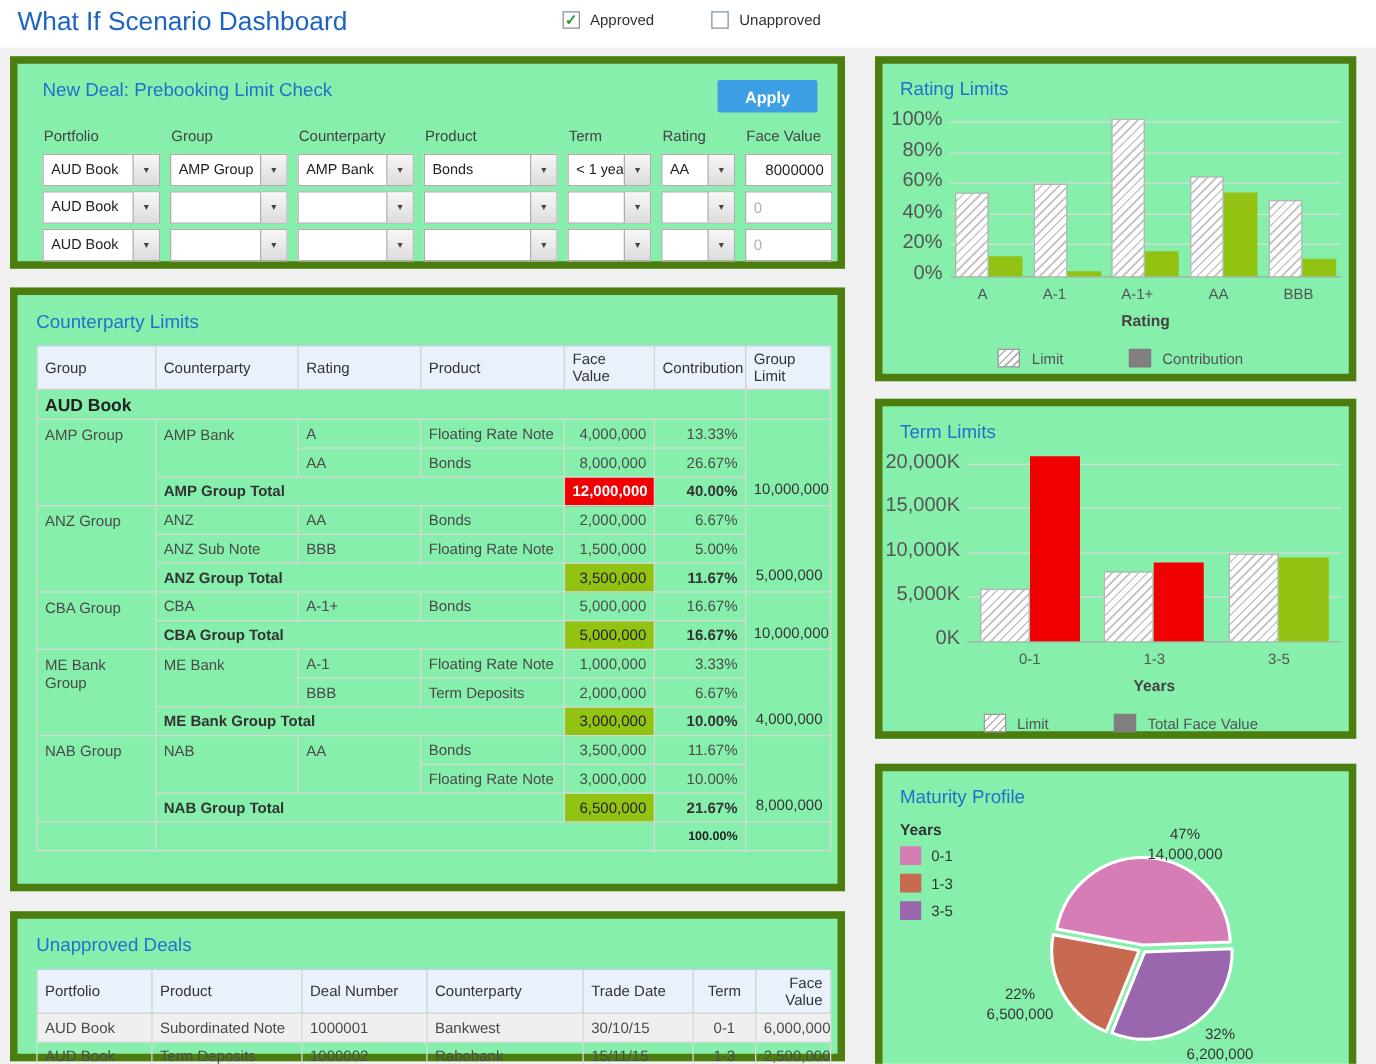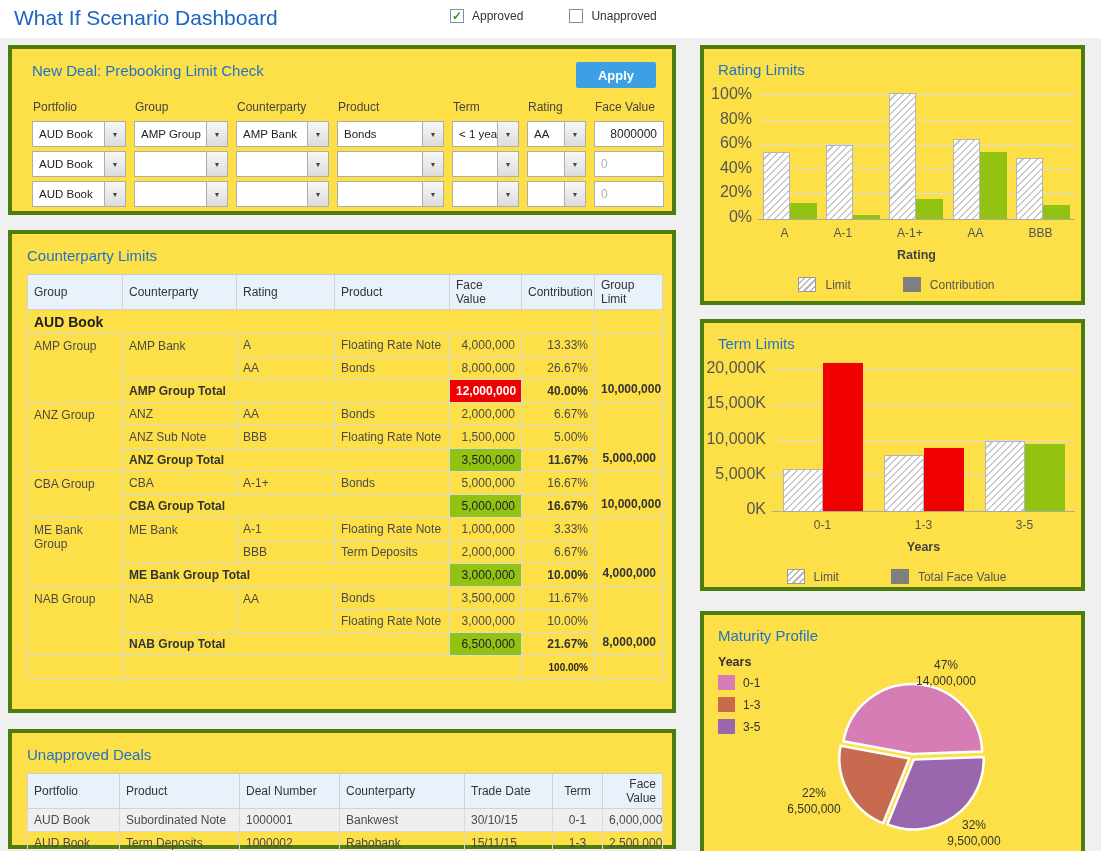--- a/index.html
+++ b/index.html
@@ -12,21 +12,21 @@
   .filters { position:absolute; left:450px; top:9px; display:flex; gap:46px; }
   .filter { display:flex; align-items:center; gap:8px; cursor:pointer; }
   .cb { width:14px; height:14px; background:#fff; border:1px solid #7f93a6; display:flex; align-items:center; justify-content:center; }
   .cb .check { color:#1f9b1f; font-size:12px; font-weight:700; line-height:12px; }
   .cb-label { color:#333; font-size:12px; }
 
   
   .columns { display:flex; padding:7px 8px 0 8px; gap:24px; align-items:flex-start; }
   .left-col { width:668px; }
   .right-col { width:385px; }
-  .panel { background:#fde047; border:4px solid #4d7c0f; }
+  .panel { background:#86efac; border:6px solid #4d7c0f; }
   .panel-title { color:#2272cc; font-size:15px; font-weight:400; }
 
   
   .newdeal { height:170px; padding:13px 16px 0 20px; margin-bottom:15px; position:relative; }
   .panel-head { display:flex; justify-content:space-between; align-items:flex-start; }
   .apply-btn { width:80px; height:26px; background:#3da0e4; color:#fff; font-weight:700; font-size:13px; border:none; border-radius:2px; font-family:inherit; cursor:pointer; }
   .deal-grid { display:grid; grid-template-columns:94px 94px 93px 107px 67px 59px 70px; column-gap:8px; row-gap:4px; margin-top:10px; }
   .field-label { font-size:12px; color:#444; padding:2px 0 3px 1px; }
   .select { height:26px; border:1px solid #adadad; display:flex; background:#fff; cursor:pointer; }
   .select .val { flex:1; padding:6px 2px 0 6px; font-size:11.5px; color:#222; white-space:nowrap; overflow:hidden; }
@@ -41,21 +41,21 @@
   table { border-collapse:collapse; width:635px; margin-top:10px; table-layout:fixed; }
   th { background:#e9f2fa; border:1px solid #d2d2d2; border-top:1px solid #b9cfe4; font-weight:400; text-align:left; padding:3px 6px; font-size:12px; color:#333; height:22px; }
   td { border:1px solid #d9d9d9; padding:3px 6px; height:23px; font-size:12px; color:#4a4a4a; vertical-align:middle; }
   .portfolio-row td { font-weight:700; font-size:14px; color:#222; height:24px; }
   .cell-top { vertical-align:top; padding-top:5px; }
   .num { text-align:right; }
   .total-label { font-weight:700; color:#333; }
   .total-num { font-weight:700; color:#333; }
   .fv-ok { background:#92c313; color:#222; }
   .fv-breach { background:#f00000; color:#fff; font-weight:700; }
-  .col-limit { vertical-align:bottom; text-align:right; font-weight:700; color:#333; padding-bottom:6px; }
+  .col-limit { vertical-align:bottom; text-align:right; font-weight:400; color:#333; padding-bottom:6px; }
   .grand-pct { font-weight:700; font-size:10px; color:#222; }
   .ud-table tr.odd td { background:#efefef; }
   .ctr { text-align:center; }
 
   
   .rpanel { position:relative; margin-bottom:14px; padding:12px 6px 0 14px; }
   .rating-panel { height:260px; }
   .term-panel { height:272px; margin-bottom:20px; }
   .maturity-panel { height:260px; margin-bottom:0; }
   .barchart { margin-top:12px; }
@@ -527,17 +527,17 @@
     <div class="pie-label pl-top">
       <div>47%</div>
       <div>14,000,000</div>
     </div>
     <div class="pie-label pl-left">
       <div>22%</div>
       <div>6,500,000</div>
     </div>
     <div class="pie-label pl-br">
       <div>32%</div>
-      <div>9,500,000</div>
+      <div>6,200,000</div>
     </div>
   </div>
 </div>
 </div>
 
 </body></html>

